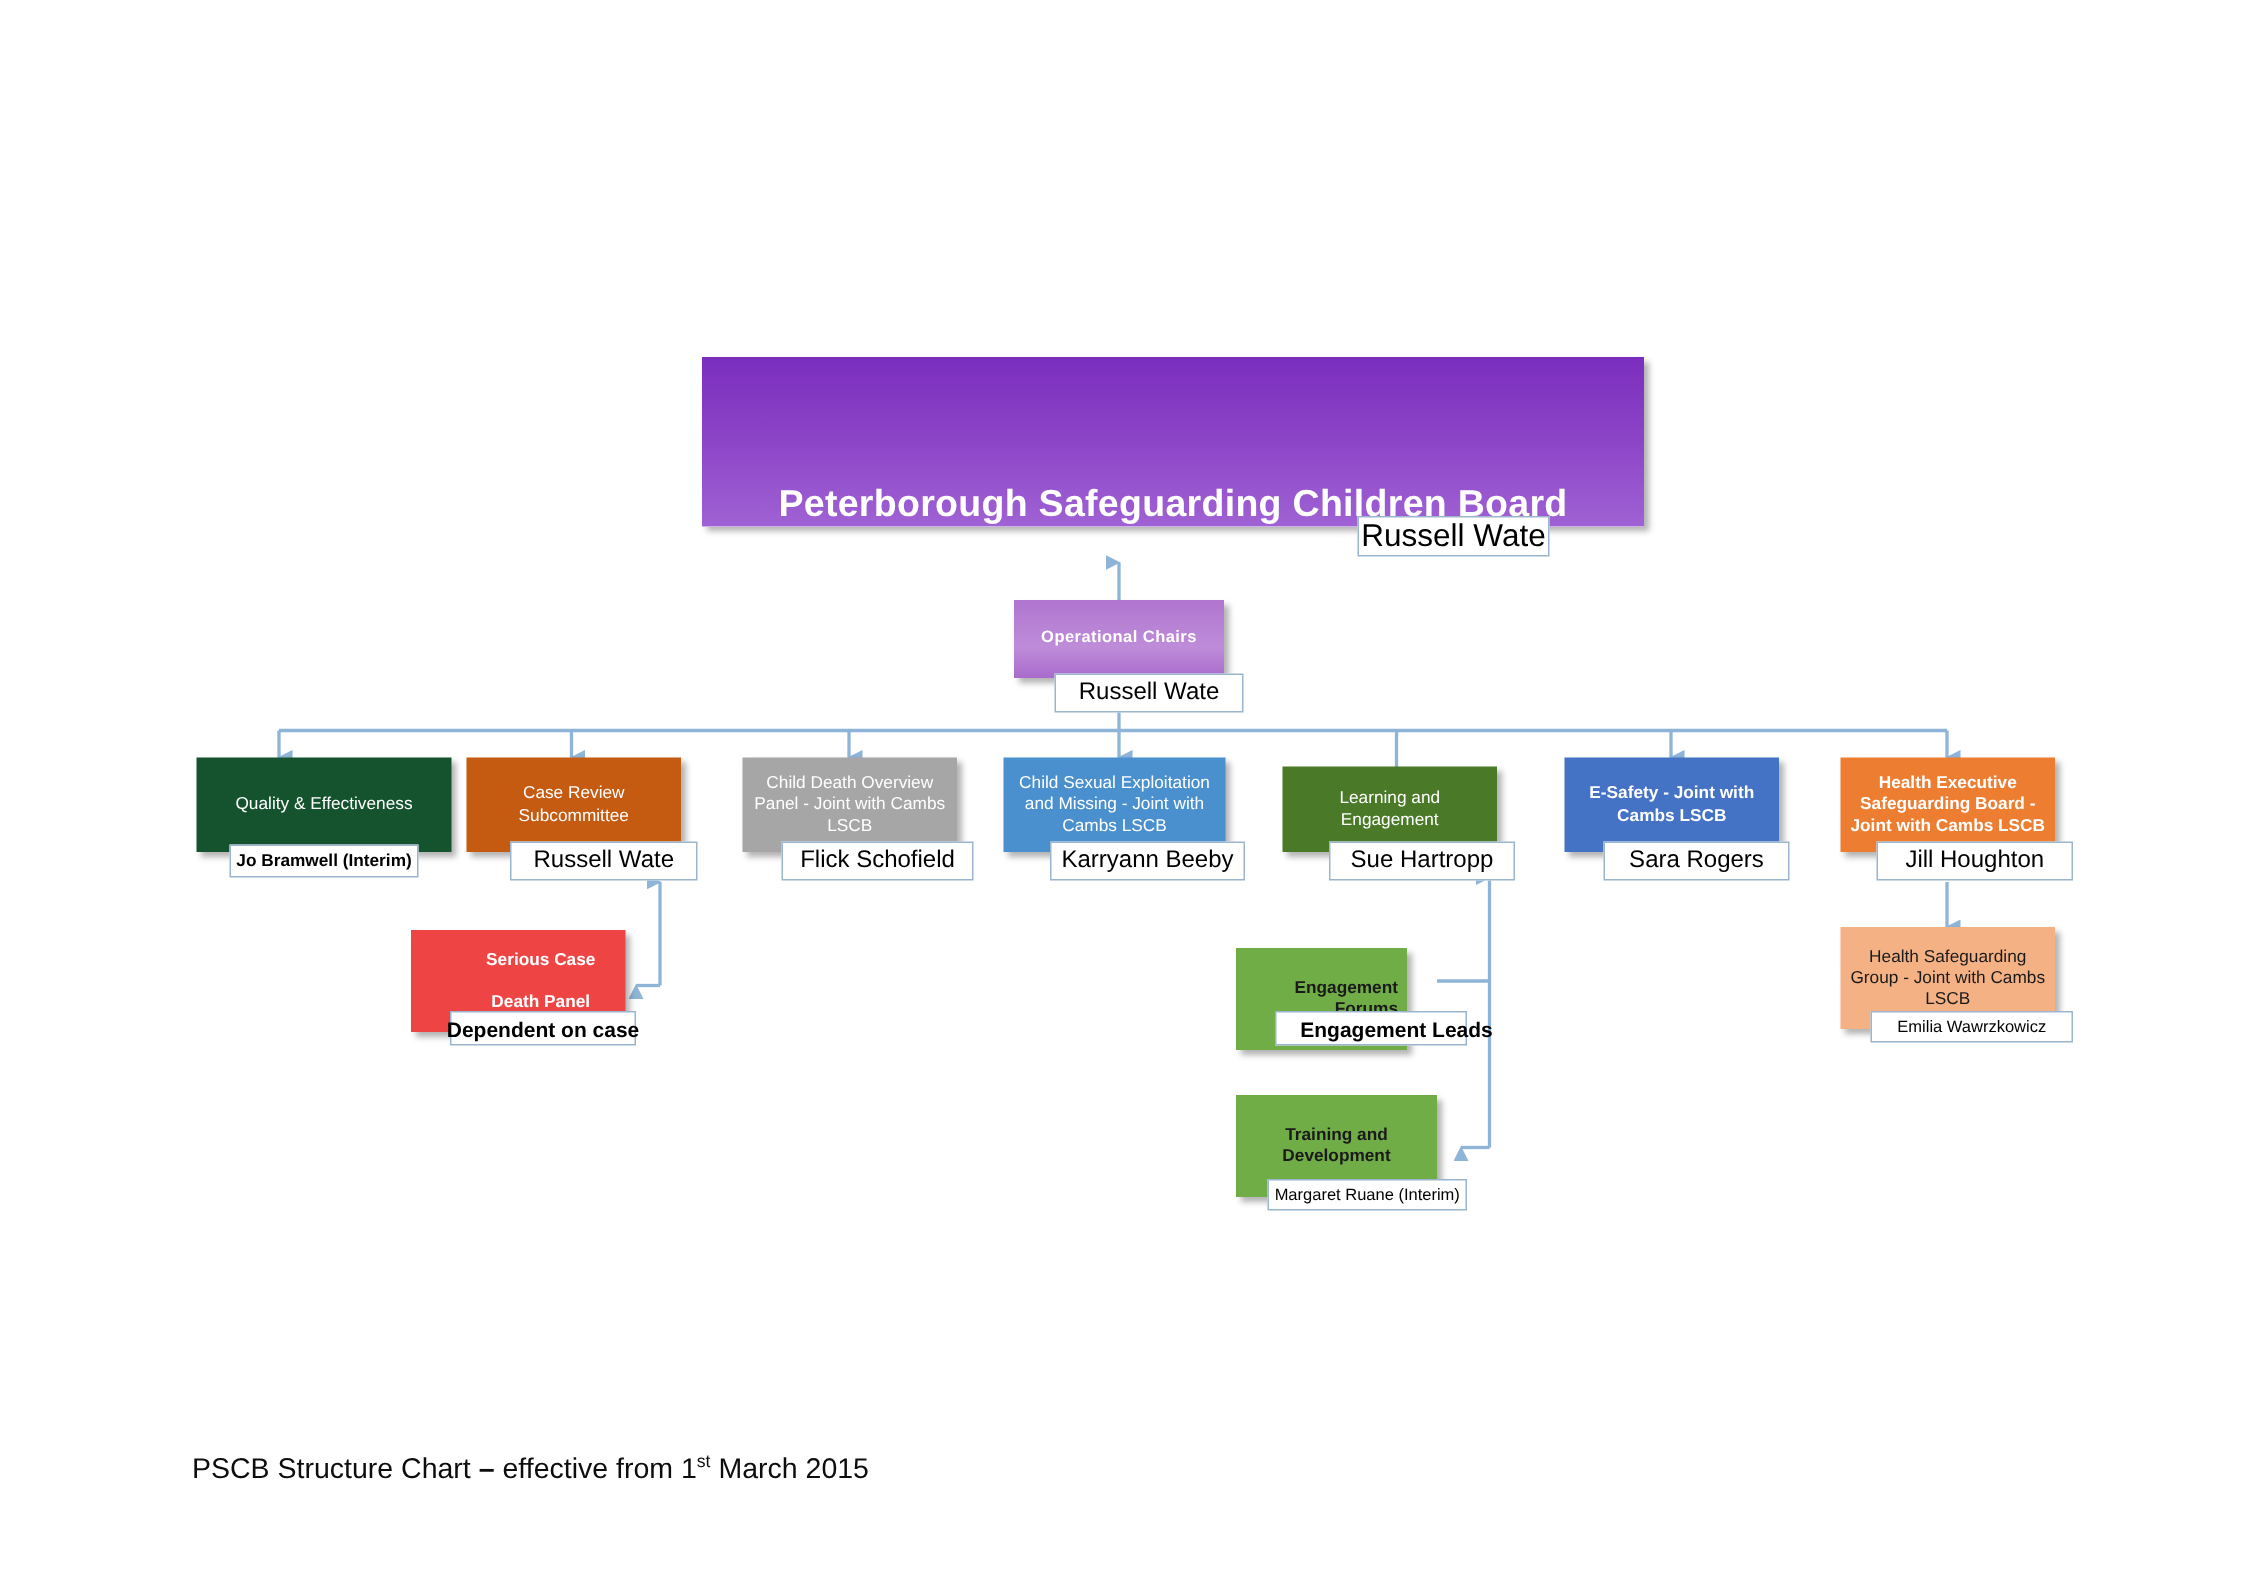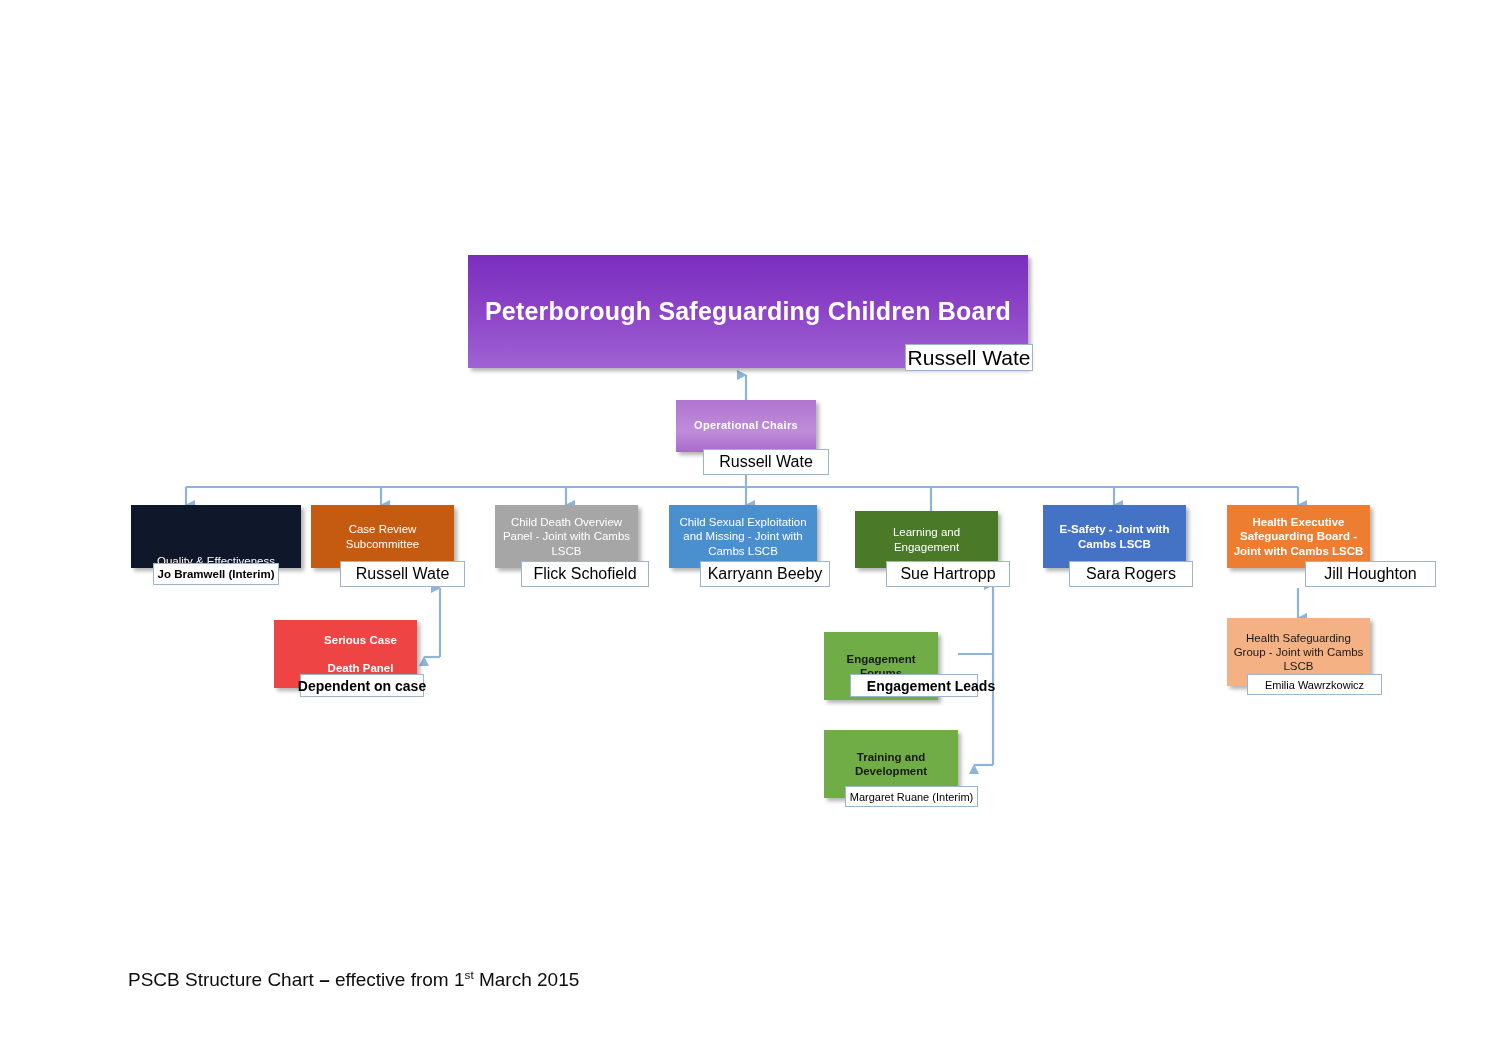--- a/index.html
+++ b/index.html
@@ -60,21 +60,21 @@
   
   .opchairs-node {
     background: linear-gradient(180deg, #B075D0 0%, #BE8CD9 60%, #A96BCC 100%);
     color: #ffffff;
     font-size: 11px;
     font-weight: bold;
     letter-spacing: 0.3px;
   }
 
   
-  .c-gold     { background: #0f172a; color:#ffffff;align-items:flex-end; }
+  .c-gold     { background: #14532d; color:#ffffff; }
   .c-darkorg  { background: #C55A11; color:#ffffff; }
   .c-gray     { background: #A6A6A6; color:#ffffff; }
   .c-blue     { background: #4A90CE; color:#ffffff; }
   .c-green    { background: #4A7A28; color:#ffffff; }
   .c-royal    { background: #4472C4; color:#ffffff; font-weight:bold; }
   .c-orange   { background: #ED7D31; color:#ffffff; font-weight:bold; }
   .c-orange2  { background: #ef4444; color:#ffffff; font-weight:bold;padding-left:30px; }
   .c-ltorange { background: #F4B183; color:#1a1a1a; }
   .c-ltgreen  { background: #70AD47; color:#1a1a1a; font-weight:bold; }
 
@@ -153,21 +153,21 @@
       <path d="M993,588 L993,585" marker-end="url(#arrow-up)"></path>
 
       <path d="M993,654 L958,654"></path>
 
       <path d="M993,765 L974,765" marker-end="url(#arrow-left)"></path>
 
       <path d="M1298,588 L1298,618" marker-end="url(#arrow-down)"></path>
     </g>
   </svg>
 
-  <div class="node root-node" style="left:468px; top:255px; width:560px; height:113px;">
+  <div class="node root-node" style="left:468px; top:238px; width:628px; height:113px;align-items:flex-end;">
     <span class="node-text">Peterborough Safeguarding Children Board</span>
   </div>
   <div class="label-box label-lg" style="left:905px; top:344px; width:128px; height:27px;">
     <span>Russell Wate</span>
   </div>
 
   <div class="node opchairs-node" style="left:676px; top:400px; width:140px; height:52px;">
     <span class="node-text">Operational Chairs</span>
   </div>
   <div class="label-box label-md" style="left:703px; top:449px; width:126px; height:26px;">
@@ -212,35 +212,35 @@
   <div class="node c-royal tier1" style="left:1043px; top:505px; width:143px; height:63px;">
     <span class="node-text">E-Safety - Joint with Cambs LSCB</span>
   </div>
   <div class="label-box label-md" style="left:1069px; top:561px; width:124px; height:26px;">
     <span>Sara Rogers</span>
   </div>
 
   <div class="node c-orange tier1" style="left:1227px; top:505px; width:143px; height:63px;">
     <span class="node-text">Health Executive Safeguarding Board - Joint with Cambs LSCB</span>
   </div>
-  <div class="label-box label-md" style="left:1305px; top:561px; width:131px; height:26px;align-items:center;">
+  <div class="label-box label-md" style="left:1251px; top:561px; width:131px; height:26px;align-items:center;">
     <span>Jill Houghton</span>
   </div>
 
   <div class="node c-orange2 tier2" style="left:274px; top:620px; width:143px; height:68px;">
     <span class="node-text">
       <span>Serious Case</span><br><br>
       <span>Death Panel</span>
     </span>
   </div>
   <div class="label-box label-sm" style="left:300px; top:674px; width:124px; height:23px; font-size:14px;">
     <span>Dependent on case</span>
   </div>
 
-  <div class="node c-ltgreen tier2" style="left:824px; top:632px; width:114px; height:68px;">
+  <div class="node c-ltgreen tier2" style="left:824px; top:632px; width:114px; height:68px;text-align:right;">
     <span class="node-text">Engagement Forums</span>
   </div>
   <div class="label-box label-sm" style="left:850px; top:674px; width:128px; height:23px; font-size:14px;padding-left:40px;">
     <span>Engagement Leads</span>
   </div>
 
   <div class="node c-ltgreen tier2" style="left:824px; top:730px; width:134px; height:68px;">
     <span class="node-text">
       <span>Training and</span><br>
       <span>Development</span>

